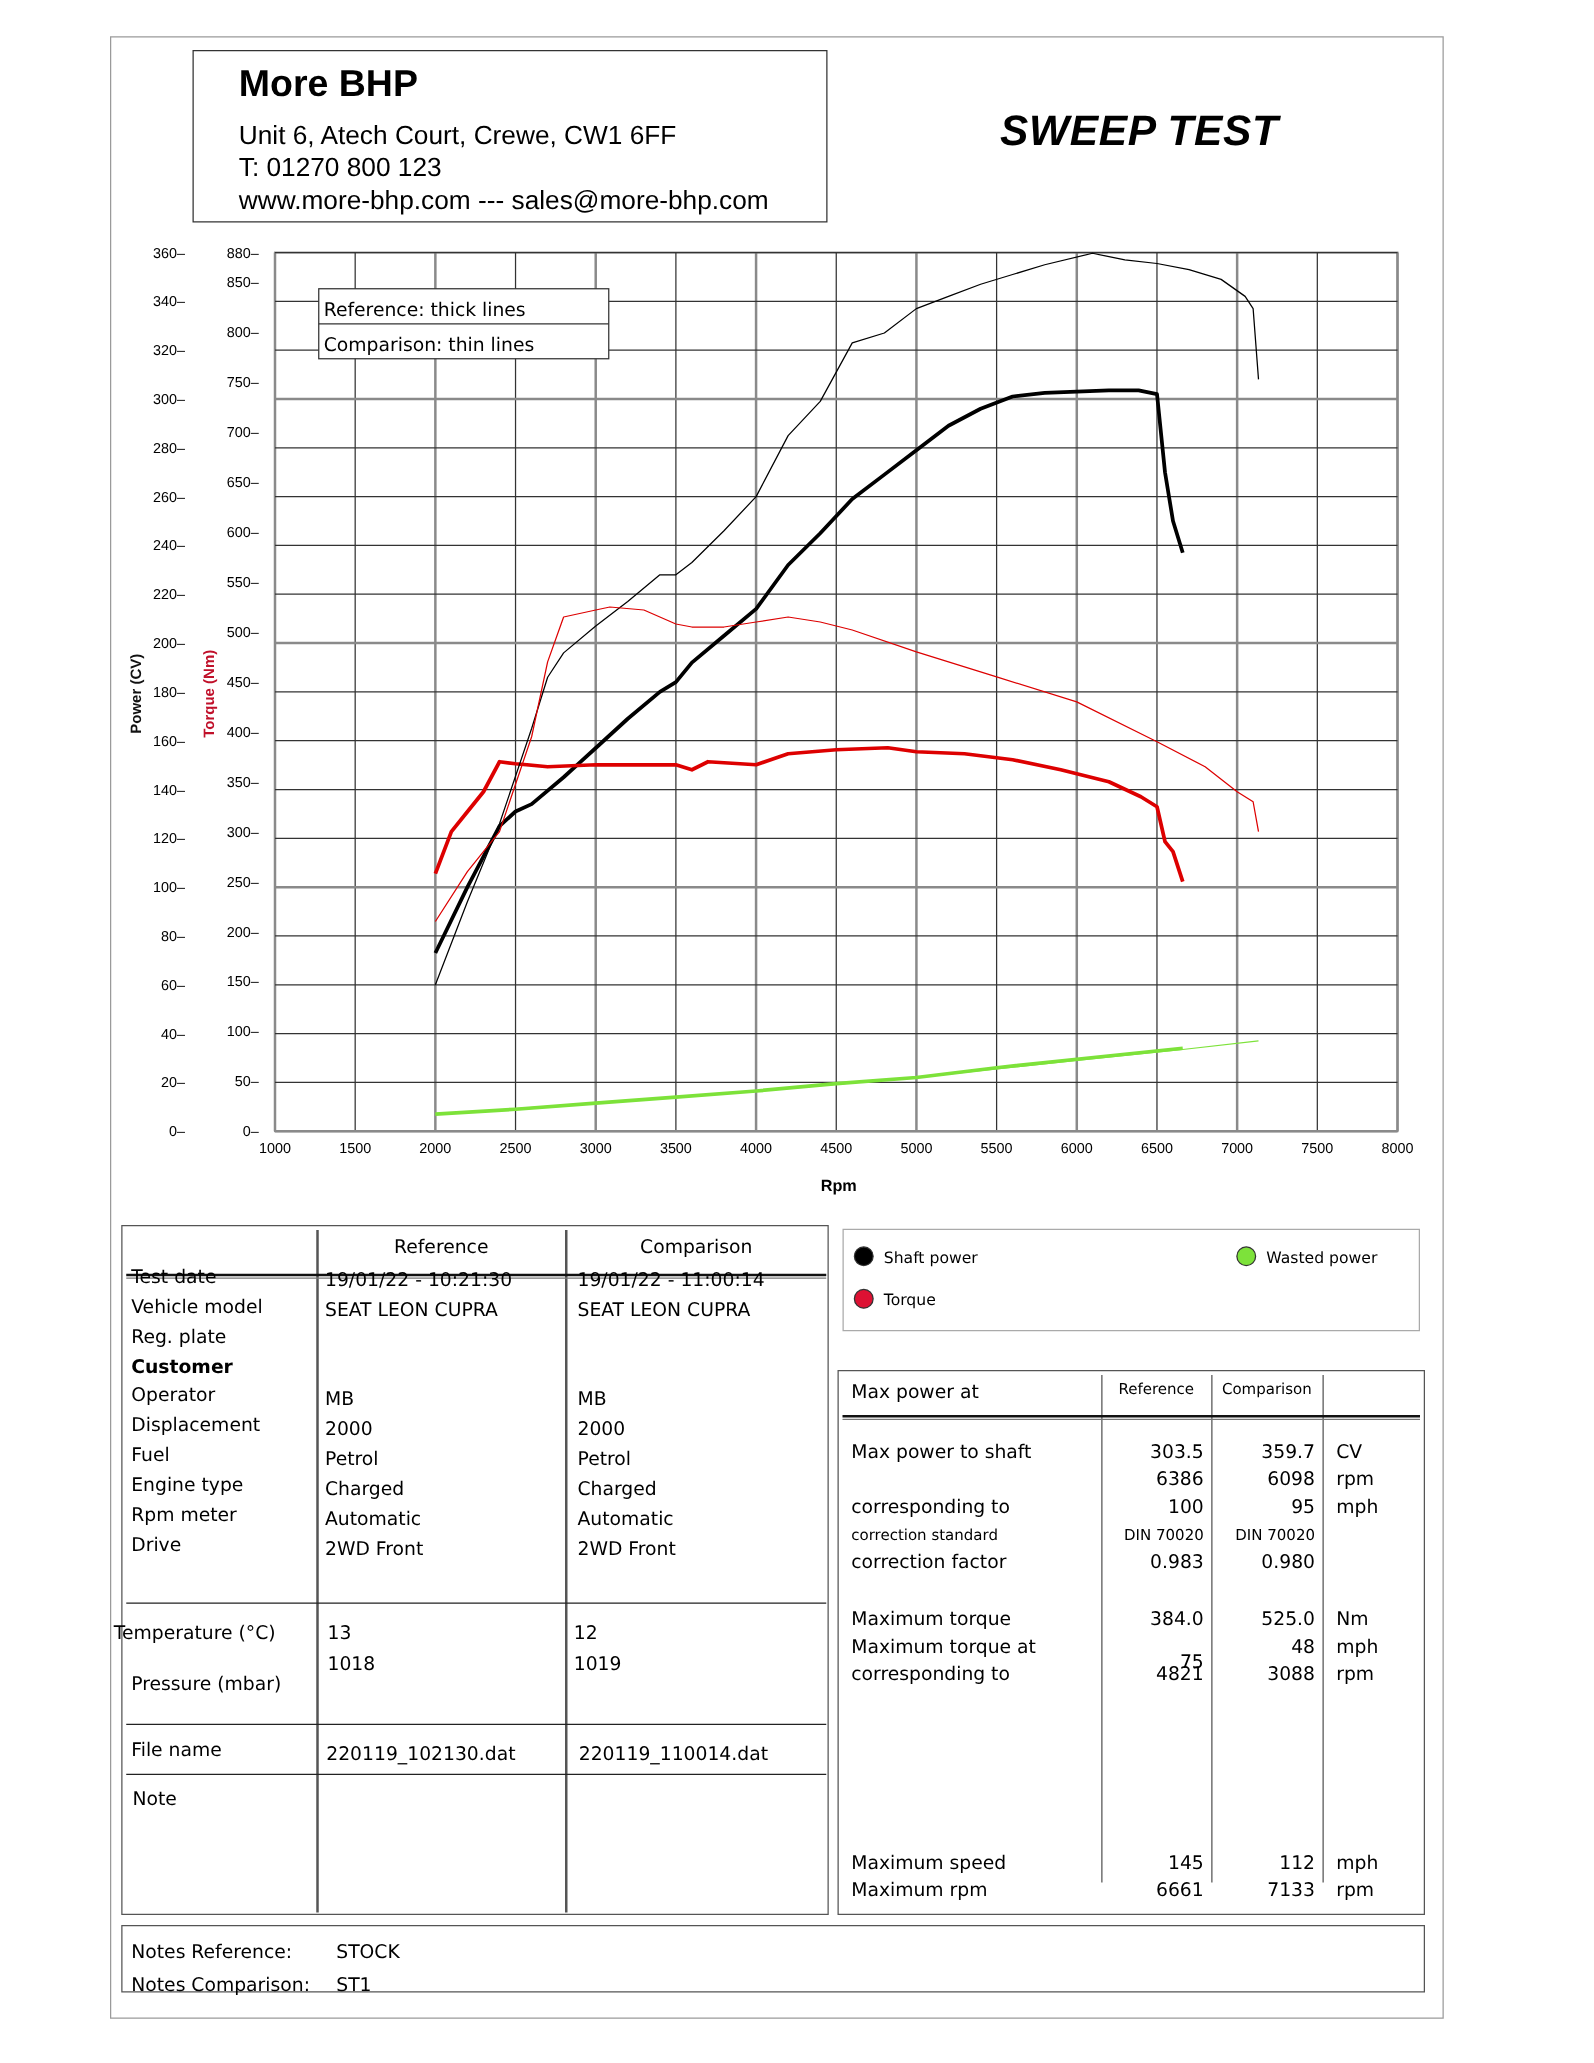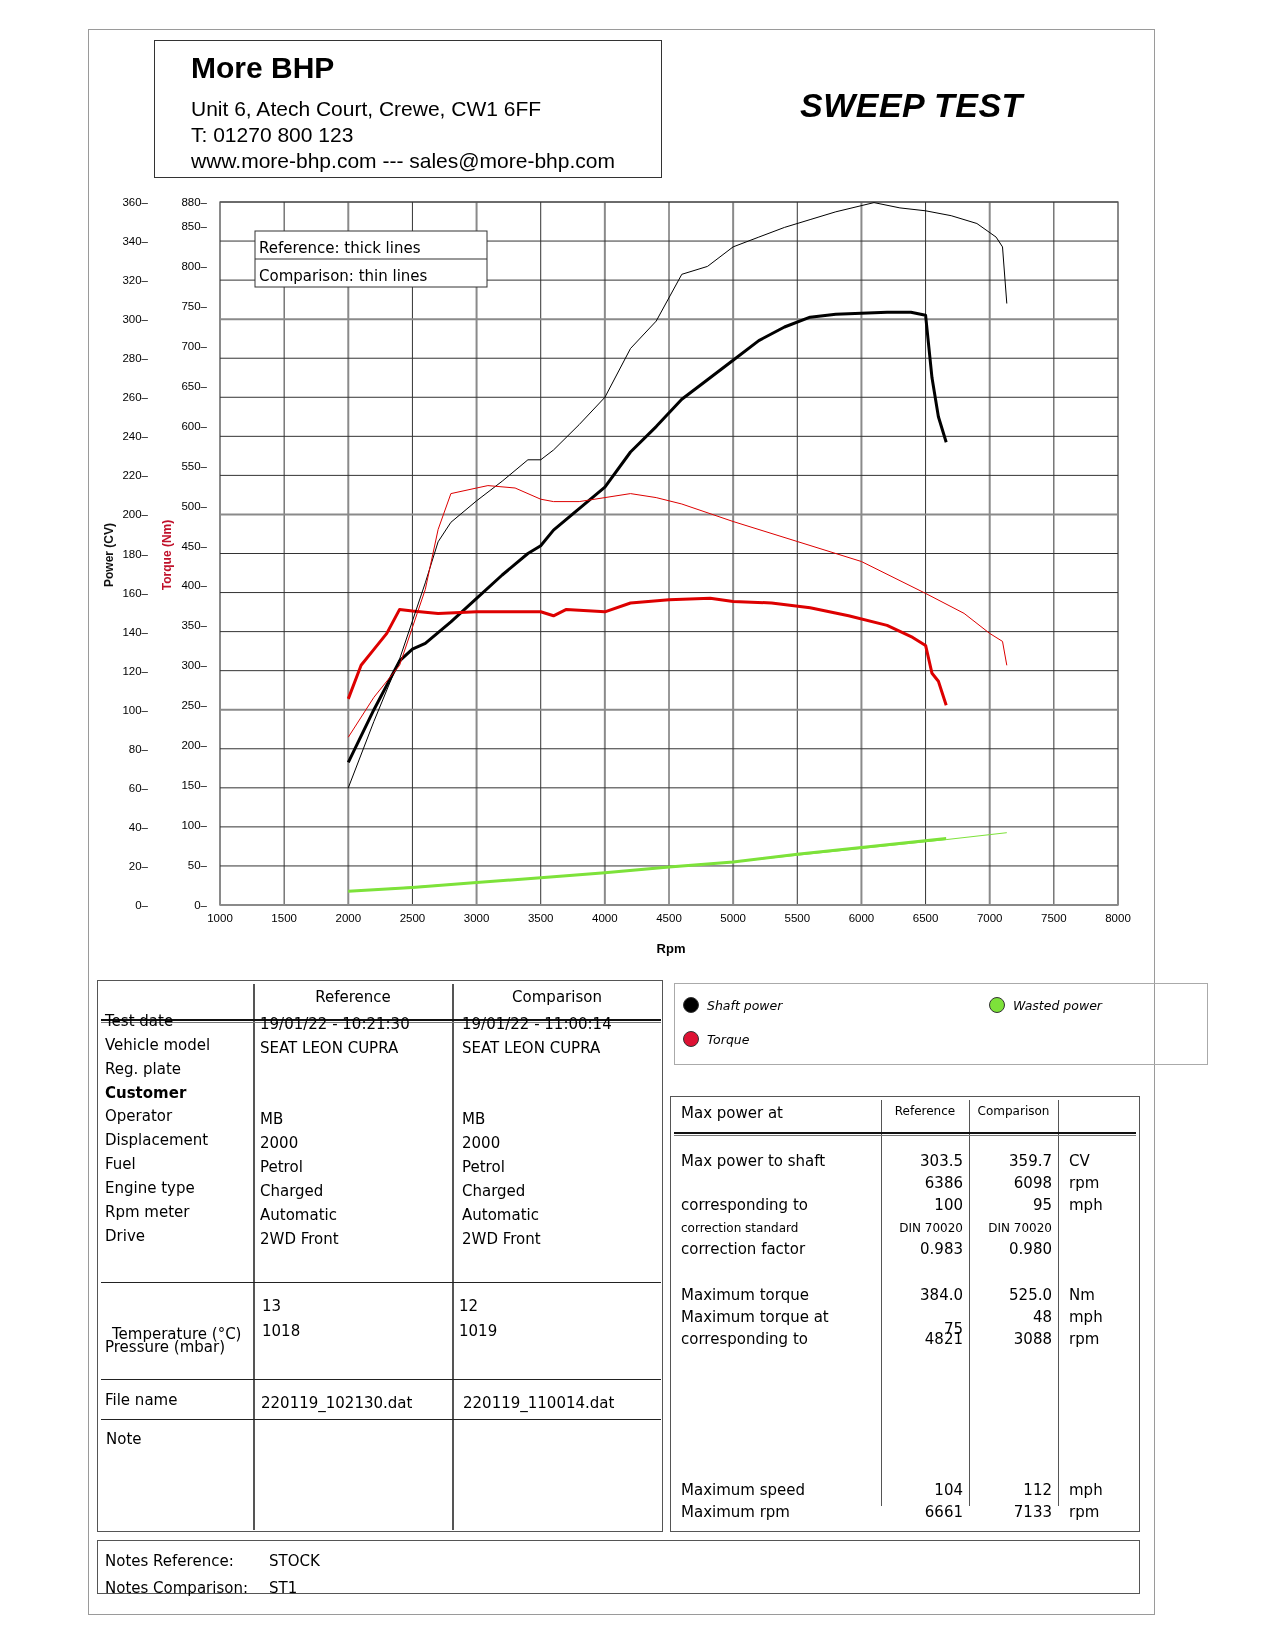--- a/index.html
+++ b/index.html
@@ -9,21 +9,21 @@
   .company { position: absolute; left: 36px; top: 10px; font-family: "Liberation Sans", sans-serif; font-weight: bold; font-size: 30px; }
   .hline { position: absolute; left: 36px; font-family: "Liberation Sans", sans-serif; font-size: 21px; }
   .title { position: absolute; left: 800px; top: 86px; font-family: "Liberation Sans", sans-serif; font-weight: bold; font-style: italic; font-size: 34px; letter-spacing: 0.5px; }
   svg text { font-family: "Liberation Sans", sans-serif; }
   .chart { position: absolute; left: 0; top: 0; }
   .tbl { position: absolute; border: 1px solid #555; box-sizing: border-box; }
   .cell { position: absolute; font-size: 15px; white-space: nowrap; }
   .vline { position: absolute; width: 2px; background: #555; }
   .hrule { position: absolute; height: 1px; background: #222; }
   .dbl { position: absolute; height: 4px; border-top: 2px solid #111; border-bottom: 1px solid #777; box-sizing: border-box; }
-  .legend-box { position: absolute; left: 674px; top: 983px; width: 534px; height: 82px; border: 1px solid #aaa; box-sizing: border-box; font-style: italic; }
+  .legend-box { position: absolute; left: 674px; top: 983px; width: 462px; height: 82px; border: 1px solid #aaa; box-sizing: border-box; }
   .dot { position: absolute; width: 16px; height: 16px; border-radius: 50%; border: 1px solid #333; box-sizing: border-box; }
   .leg-label { position: absolute; font-size: 12.5px; }
   .r { text-align: right; }
   .small { font-size: 12px; }
 </style>
 </head>
 <body>
 
 <div class="page"></div>
 
@@ -181,21 +181,21 @@
     <div class="cell" style="left:462px; top:1182px;">Charged</div>
     <div class="cell" style="left:105px; top:1203px;">Rpm meter</div>
     <div class="cell" style="left:260px; top:1206px;">Automatic</div>
     <div class="cell" style="left:462px; top:1206px;">Automatic</div>
     <div class="cell" style="left:105px; top:1227px;">Drive</div>
     <div class="cell" style="left:260px; top:1230px;">2WD Front</div>
     <div class="cell" style="left:462px; top:1230px;">2WD Front</div>
   </div>
 <div class="hrule" style="left:101px; width:560px; top:1282px;"></div>
 <div id="envrows">
-    <div class="cell" style="left:112px; top:1297px;margin-top:28px;">Temperature (°C)</div>
+    <div class="cell" style="left:91px; top:1297px;">Temperature (°C)</div>
     <div class="cell" style="left:262px; top:1297px;">13</div>
     <div class="cell" style="left:459px; top:1297px;">12</div>
     <div class="cell" style="left:105px; top:1322px;margin-top:16px;">Pressure (mbar)</div>
     <div class="cell" style="left:262px; top:1322px;">1018</div>
     <div class="cell" style="left:459px; top:1322px;">1019</div>
   </div>
 <div class="hrule" style="left:101px; width:560px; top:1379px;"></div>
 <div class="cell" style="left:105px; top:1391px;">File name</div>
 <div class="cell" style="left:261px; top:1394px;">220119_102130.dat</div>
 <div class="cell" style="left:463px; top:1394px;">220119_110014.dat</div>
@@ -245,21 +245,21 @@
     <div class="cell" style="left:1069px; top:1286px;">Nm</div>
     <div class="cell" style="left:681px; top:1308px;">Maximum torque at</div>
     <div class="cell r" style="left:881px; width:82px; top:1308px;margin-top:12px;">75</div>
     <div class="cell r" style="left:969px; width:83px; top:1308px;">48</div>
     <div class="cell" style="left:1069px; top:1308px;">mph</div>
     <div class="cell" style="left:681px; top:1330px;">corresponding to</div>
     <div class="cell r" style="left:881px; width:82px; top:1330px;">4821</div>
     <div class="cell r" style="left:969px; width:83px; top:1330px;">3088</div>
     <div class="cell" style="left:1069px; top:1330px;">rpm</div>
     <div class="cell" style="left:681px; top:1481px;">Maximum speed</div>
-    <div class="cell r" style="left:881px; width:82px; top:1481px;">104</div>
+    <div class="cell r" style="left:881px; width:82px; top:1481px;">145</div>
     <div class="cell r" style="left:969px; width:83px; top:1481px;">112</div>
     <div class="cell" style="left:1069px; top:1481px;">mph</div>
     <div class="cell" style="left:681px; top:1503px;">Maximum rpm</div>
     <div class="cell r" style="left:881px; width:82px; top:1503px;">6661</div>
     <div class="cell r" style="left:969px; width:83px; top:1503px;">7133</div>
     <div class="cell" style="left:1069px; top:1503px;">rpm</div>
   </div>
 
 <div class="tbl" style="left:97px; top:1540px; width:1043px; height:54px;">
   <div class="cell" style="left:7px; top:11px;">Notes Reference:</div>

